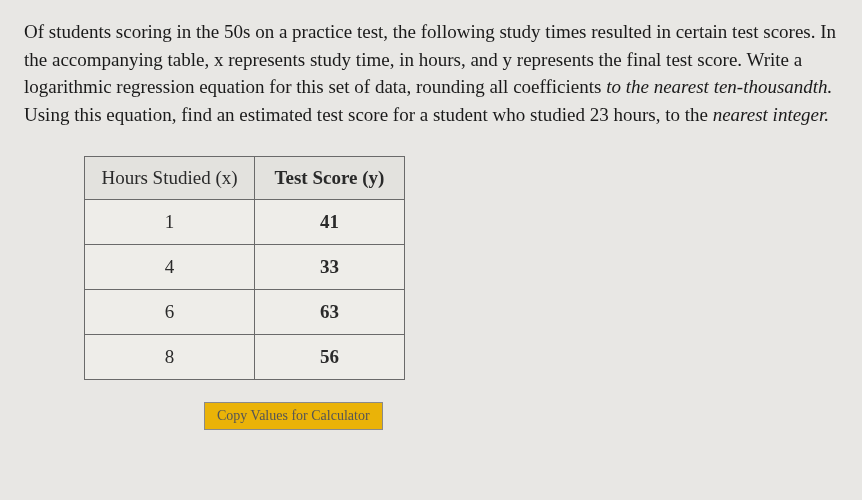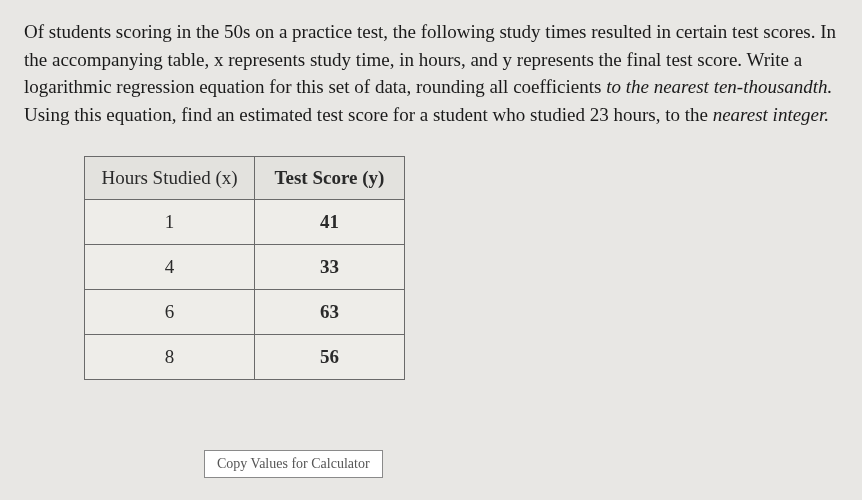--- a/index.html
+++ b/index.html
@@ -43,27 +43,26 @@
       width: 150px;
     }
     th:first-child, td:first-child { width: 170px; }
     th:last-child, td:last-child { width: 150px; font-weight: bold; }
     .copy-btn-wrap {
       margin-left: 180px;
       margin-top: 22px;
     }
     .copy-btn {
       border: 1px solid #8a8a8a;
-      background: #ffffff;
+      background: #eab308;
       font-family: Georgia, serif;
       font-size: 14px;
       padding: 5px 12px;
       color: #555;
       cursor: pointer;
-      margin-top: 48px;
     }
   </style>
 </head>
 <body>
 
 <div class="problem-text">
   <span>Of students scoring in the 50s on a practice test, the following study times resulted in certain test scores. In the accompanying table, x represents study time, in hours, and y represents the final test score. Write a logarithmic regression equation for this set of data, rounding all coefficients </span><span class="italic">to the nearest ten-thousandth.</span><span> Using this equation, find an estimated test score for a student who studied 23 hours, to the </span><span class="italic">nearest integer.</span><span></span>
 </div>
 
 <div class="table-wrap">

